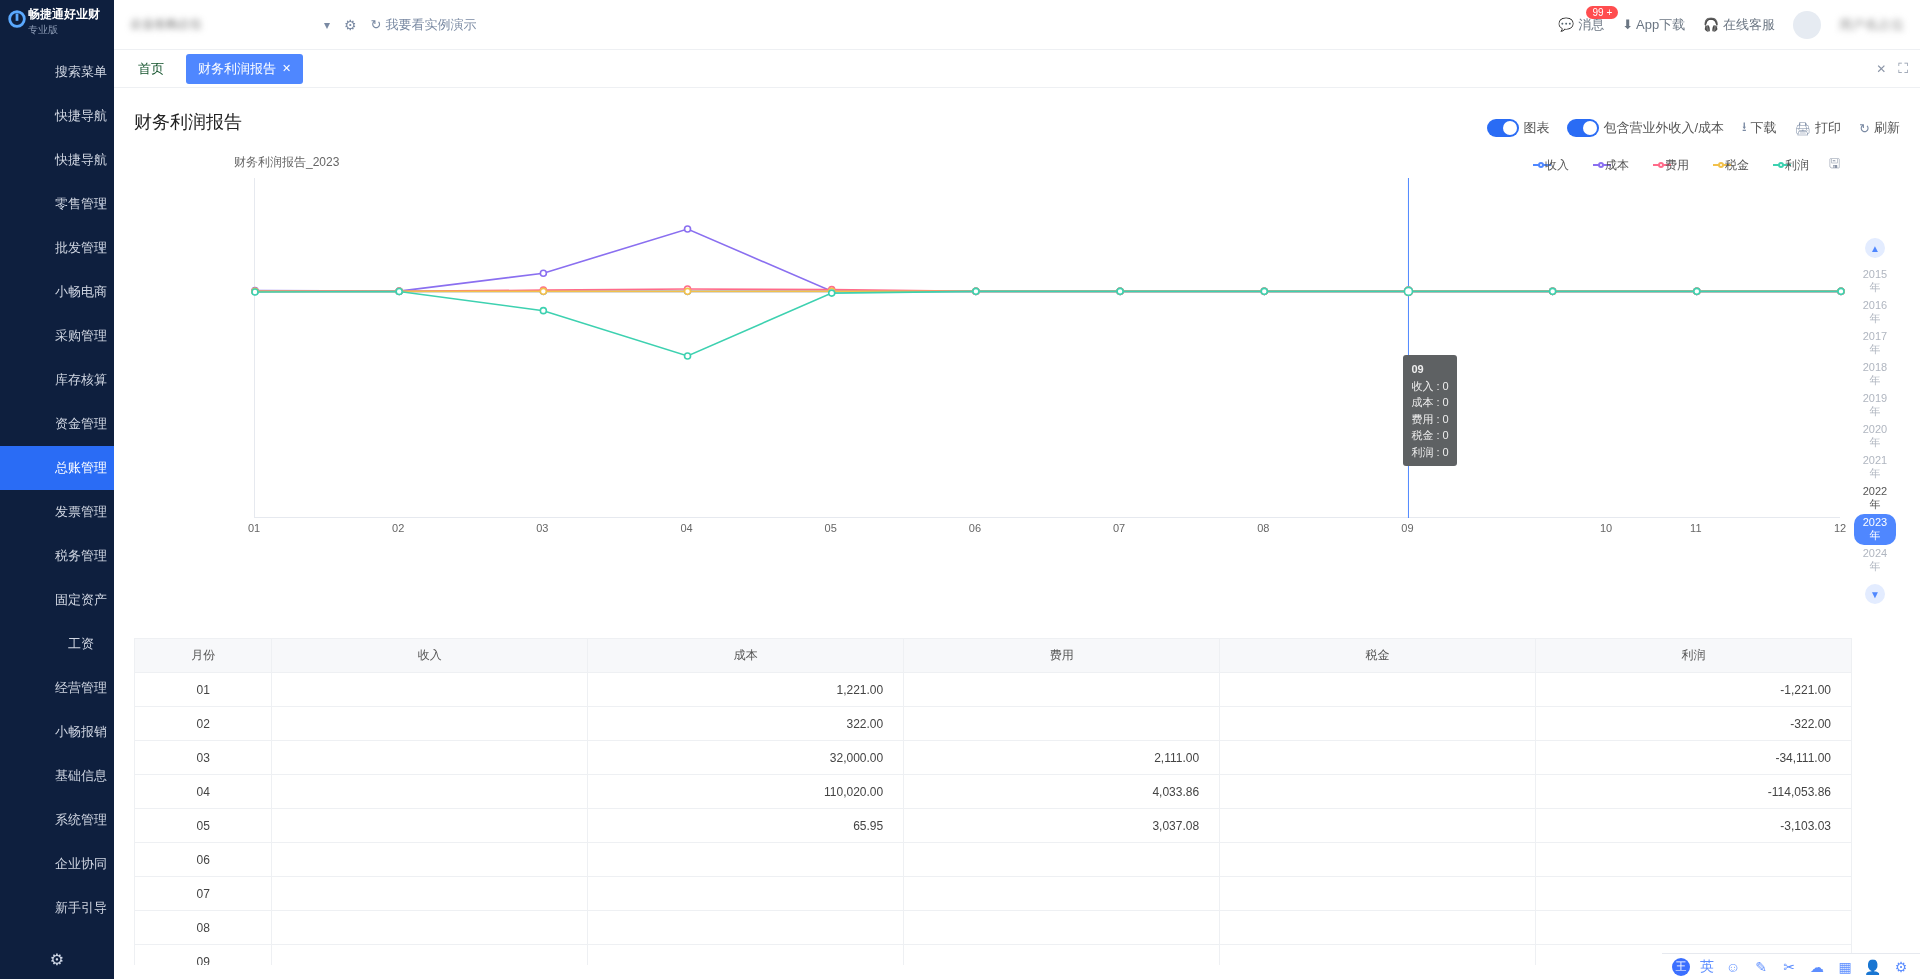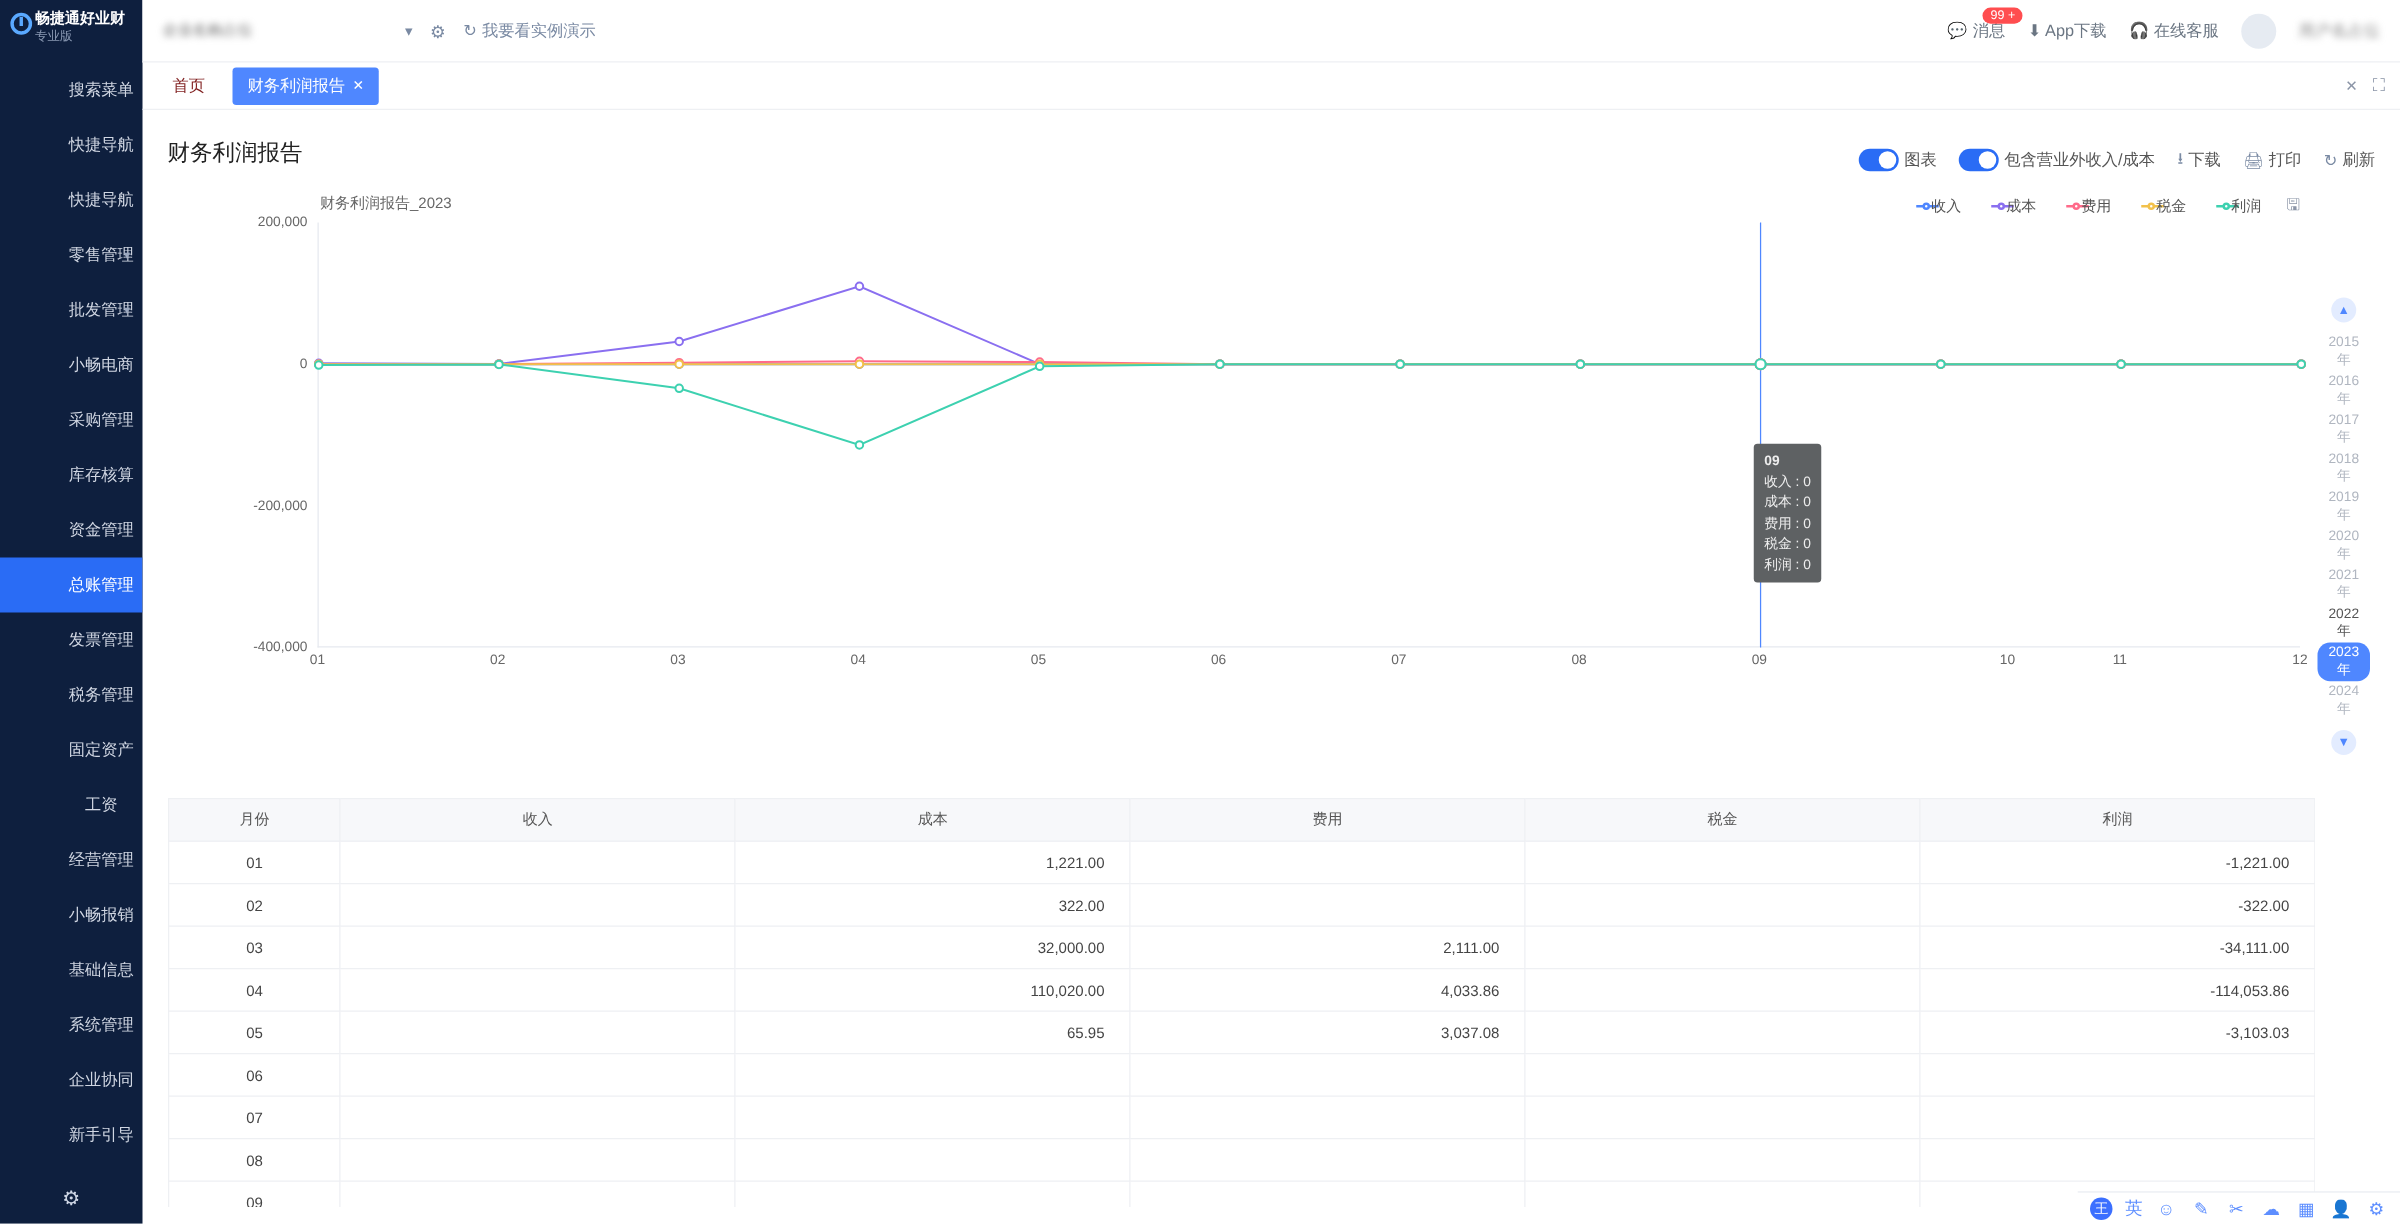--- a/index.html
+++ b/index.html
@@ -23,37 +23,37 @@
 .chev-down { color: #7a8aa3; font-size: 12px; }
 .gear2 { color: #7a8aa3; font-size: 14px; }
 .demo-link { color: #7a8aa3; display: flex; align-items: center; gap: 4px; font-size: 13px; }
 .top-right { margin-left: auto; display: flex; align-items: center; gap: 18px; color: #6b7683; font-size: 13px; }
 .msg-wrap { position: relative; display: flex; align-items: center; gap: 4px; }
 .badge { position: absolute; top: -10px; right: -14px; background: #ff4d4f; color: #fff; font-size: 10px; padding: 1px 6px; border-radius: 8px; }
 .avatar { width: 28px; height: 28px; border-radius: 50%; background: #e6ebf2; display: inline-block; }
 .username { filter: blur(3px); color: #888; min-width: 60px; }
 
 .tabsbar { position: absolute; left: 114px; top: 50px; right: 0; height: 38px; border-bottom: 1px solid #eef0f3; display: flex; align-items: center; padding: 0 12px; gap: 10px; }
-.tab { height: 30px; display: flex; align-items: center; padding: 0 12px; font-size: 13px; color: #7f1d1d; border-radius: 3px; cursor: pointer; }
+.tab { height: 30px; display: flex; align-items: center; padding: 0 12px; font-size: 13px; color: #14532d; border-radius: 3px; cursor: pointer; }
 .tab.active { background: #4f87ff; color: #fff; }
 .tab-close { margin-left: 6px; font-size: 11px; }
 .tabsbar .right-icons { margin-left: auto; display: flex; align-items: center; gap: 12px; color: #8a94a6; }
 .fullscreen-ico { font-size: 14px; }
 
 .content { position: absolute; left: 114px; top: 88px; right: 0; bottom: 0; padding: 14px 20px 14px 20px; overflow: hidden; }
 .page-head { display: flex; align-items: center; height: 40px; }
 .page-title { font-size: 18px; font-weight: 500; color: #222; }
 .page-actions { margin-left: auto; display: flex; align-items: center; gap: 18px; color: #555; font-size: 13px; margin-top: 12px; }
 .toggle { width: 32px; height: 18px; border-radius: 9px; background: #2a6cf5; position: relative; display: inline-block; }
 .toggle::after { content: ""; position: absolute; right: 2px; top: 2px; width: 14px; height: 14px; border-radius: 50%; background: #fff; }
 .act { display: flex; align-items: center; gap: 4px; cursor: pointer; }
 .act-ico { color: #7a8aa3; font-size: 13px; }
 
 .chart-block { margin-top: 6px; height: 400px; position: relative; padding-right: 48px; }
-.chart-title { font-size: 12px; color: #666; position: absolute; left: 100px; top: 6px; margin-left: 22px; }
+.chart-title { font-size: 12px; color: #666; position: absolute; left: 100px; top: 6px; }
 .legend { position: absolute; right: 60px; top: 6px; display: flex; align-items: center; gap: 14px; font-size: 12px; color: #555; }
 .leg-item { display: flex; align-items: center; gap: 4px; }
 .leg-swatch { width: 18px; height: 10px; display: flex; align-items: center; justify-content: center; }
 .leg-line { width: 18px; height: 2px; display: inline-block; }
 .leg-dot { width: 6px; height: 6px; border-radius: 50%; display: inline-block; background: #fff; border: 2px solid currentColor; margin: 0 -13px; z-index: 1; }
 .leg-save { font-size: 13px; color: #8a94a6; margin-left: 6px; }
 
 .chart-canvas { position: absolute; left: 120px; right: 60px; top: 30px; bottom: 30px; }
 .y-labels { position: absolute; left: -68px; top: 0; bottom: 0; width: 60px; }
 .y-label { position: absolute; right: 0; font-size: 11px; color: #666; transform: translateY(-50%); }
@@ -271,26 +271,20 @@
         <span class="leg-item" style="color: rgb(61, 209, 176);">
           <span class="leg-swatch">
             <span class="leg-line" style="background:#3dd1b0"></span>
             <span class="leg-dot"></span>
           </span>
           <span style="color:#555">利润</span>
         </span>
         <span class="leg-save">🖫</span>
       </div>
     <div class="chart-canvas" id="chart-canvas">
-      <div class="y-labels" id="y-labels">
-          <span class="y-label" style="top: 0px;">200,000</span>
-          <span class="y-label" style="top: 113.333px;">0</span>
-          <span class="y-label" style="top: 226.667px;">-200,000</span>
-          <span class="y-label" style="top: 340px;">-400,000</span>
-        </div>
       <div class="plot-area"><svg class="plot" id="plot-svg">
             <line x1="1153.4545454545455" x2="1153.4545454545455" y1="0" y2="340" stroke="#4f87ff" stroke-width="1"></line>
             <polyline points="0,113.33333333333334 144.1818181818182,113.33333333333334 288.3636363636364,113.33333333333334 432.5454545454545,113.33333333333334 576.7272727272727,113.33333333333334 720.9090909090909,113.33333333333334 865.090909090909,113.33333333333334 1009.2727272727273,113.33333333333334 1153.4545454545455,113.33333333333334 1297.6363636363637,113.33333333333334 1441.8181818181818,113.33333333333334 1586,113.33333333333334" fill="none" stroke="#4f87ff" stroke-width="1.6"></polyline>
             <circle cx="0" cy="113.33333333333334" r="3" fill="#fff" stroke="#4f87ff" stroke-width="1.6"></circle>
             <circle cx="144.1818181818182" cy="113.33333333333334" r="3" fill="#fff" stroke="#4f87ff" stroke-width="1.6"></circle>
             <circle cx="288.3636363636364" cy="113.33333333333334" r="3" fill="#fff" stroke="#4f87ff" stroke-width="1.6"></circle>
             <circle cx="432.5454545454545" cy="113.33333333333334" r="3" fill="#fff" stroke="#4f87ff" stroke-width="1.6"></circle>
             <circle cx="576.7272727272727" cy="113.33333333333334" r="3" fill="#fff" stroke="#4f87ff" stroke-width="1.6"></circle>
             <circle cx="720.9090909090909" cy="113.33333333333334" r="3" fill="#fff" stroke="#4f87ff" stroke-width="1.6"></circle>
             <circle cx="865.090909090909" cy="113.33333333333334" r="3" fill="#fff" stroke="#4f87ff" stroke-width="1.6"></circle>

